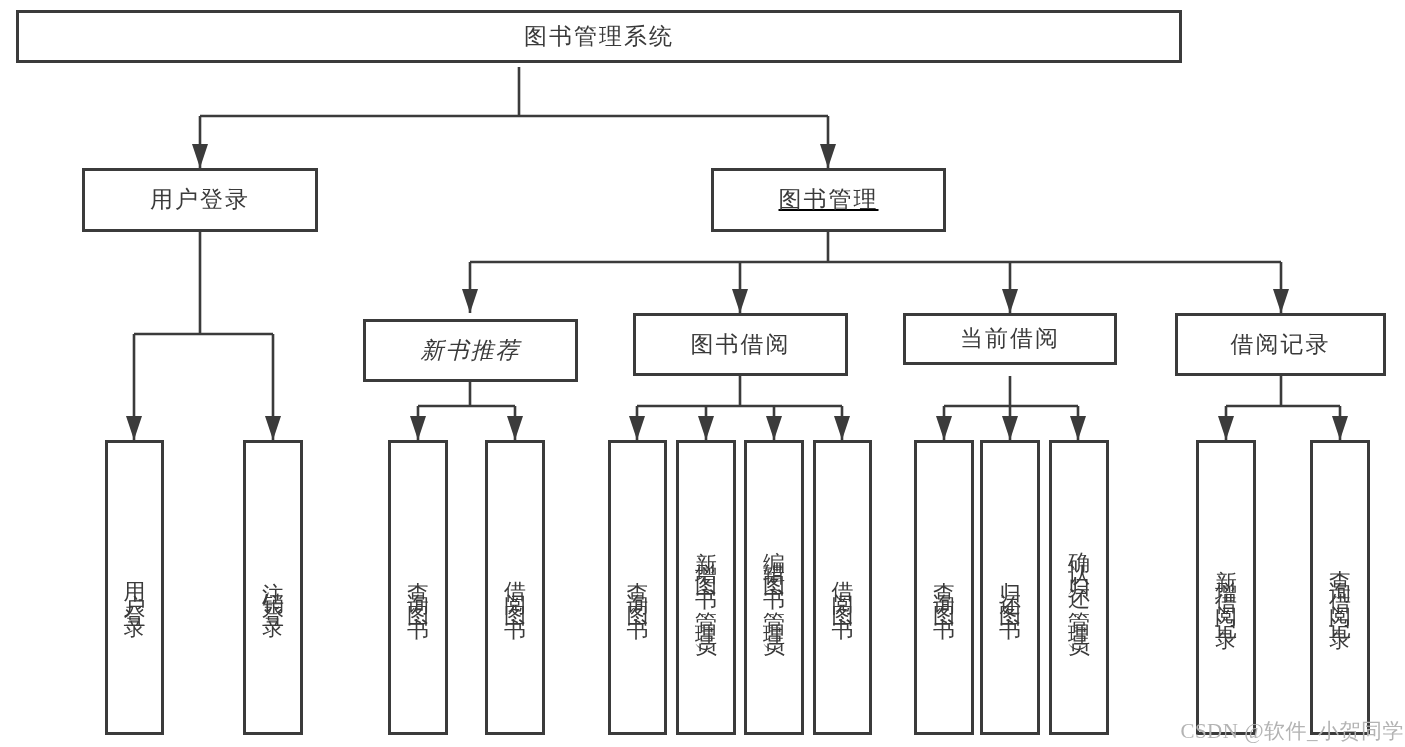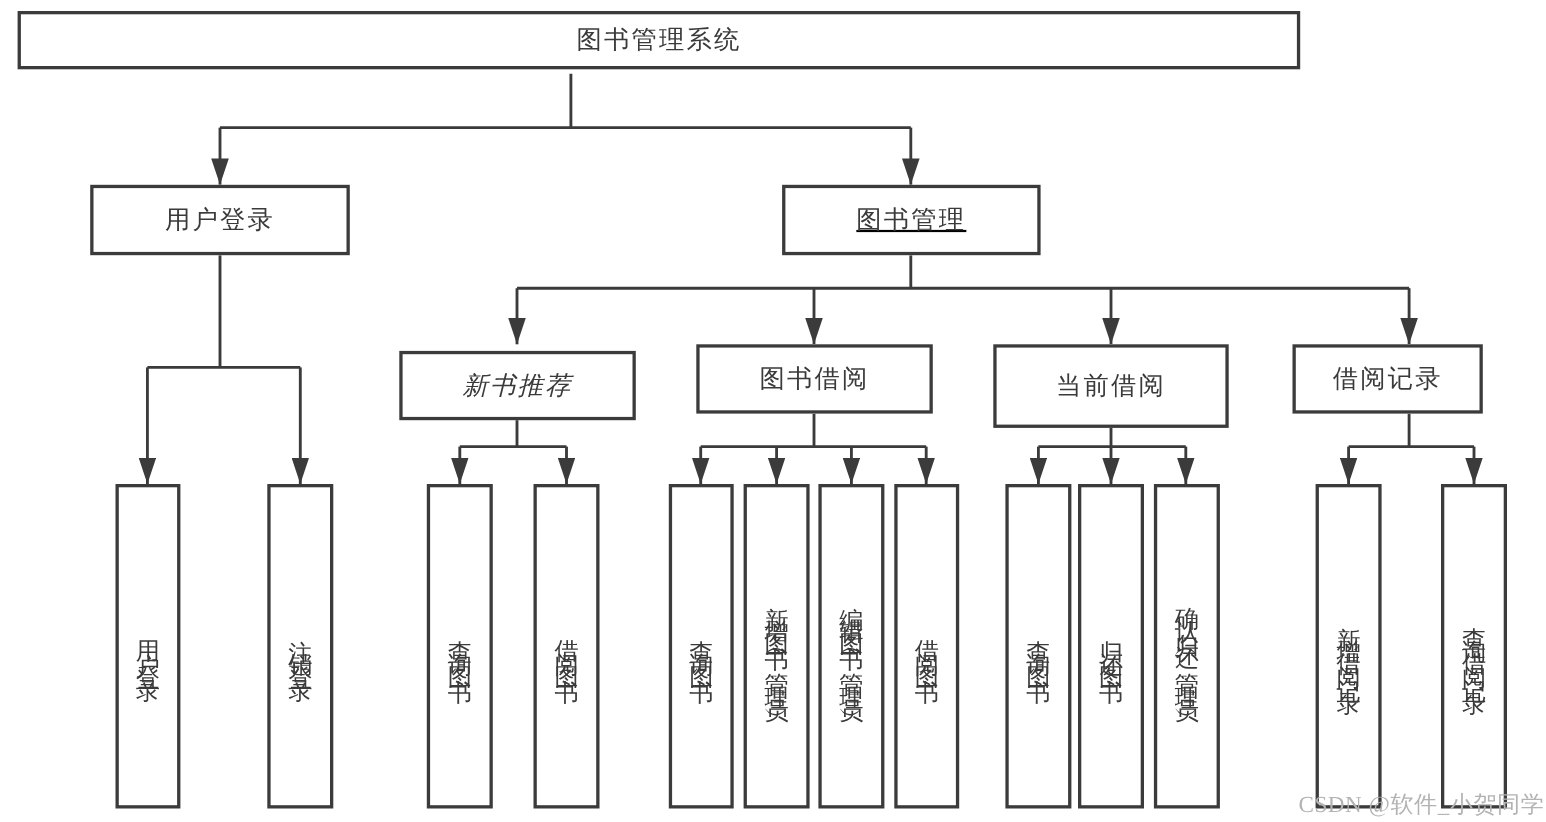--- a/index.html
+++ b/index.html
@@ -40,22 +40,22 @@
     line-height: 1;
     color: var(--color-text, #3a3a3a);
     white-space: nowrap;
   }
   
   .n-root            { left: 16px;  top: 10px;  width: 1166px; height: 53px; }
   .n-user-login      { left: 82px;  top: 168px; width: 236px;  height: 64px; }
   .n-book-management { left: 711px; top: 168px; width: 235px;  height: 64px; text-decoration: underline; }
   .n-new-book        { left: 363px; top: 319px; width: 215px;  height: 63px; font-style: italic; }
   .n-book-borrow     { left: 633px; top: 313px; width: 215px;  height: 63px; }
-  .n-current-borrow  { left: 903px; top: 313px; width: 214px;  height: 76px; }
-  .n-borrow-records  { left: 1175px;top: 313px; width: 173px;  height: 63px; }
+  .n-current-borrow  { left: 903px; top: 313px; width: 214px;  height: 52px; }
+  .n-borrow-records  { left: 1175px;top: 313px; width: 211px;  height: 63px; }
 
   .leaf { top: 440px; height: 295px; }
   .l1  { left: 105px;  width: 59px; }
   .l2  { left: 243px;  width: 60px; }
   .l3  { left: 388px;  width: 60px; }
   .l4  { left: 485px;  width: 60px; }
   .l5  { left: 608px;  width: 59px; }
   .l6  { left: 676px;  width: 60px; }
   .l7  { left: 744px;  width: 60px; }
   .l8  { left: 813px;  width: 59px; }

